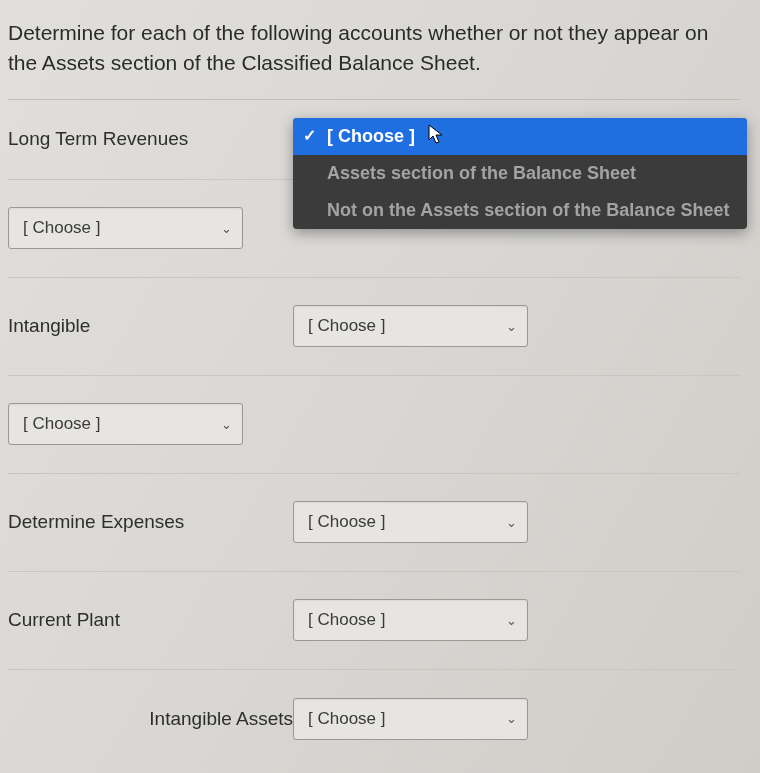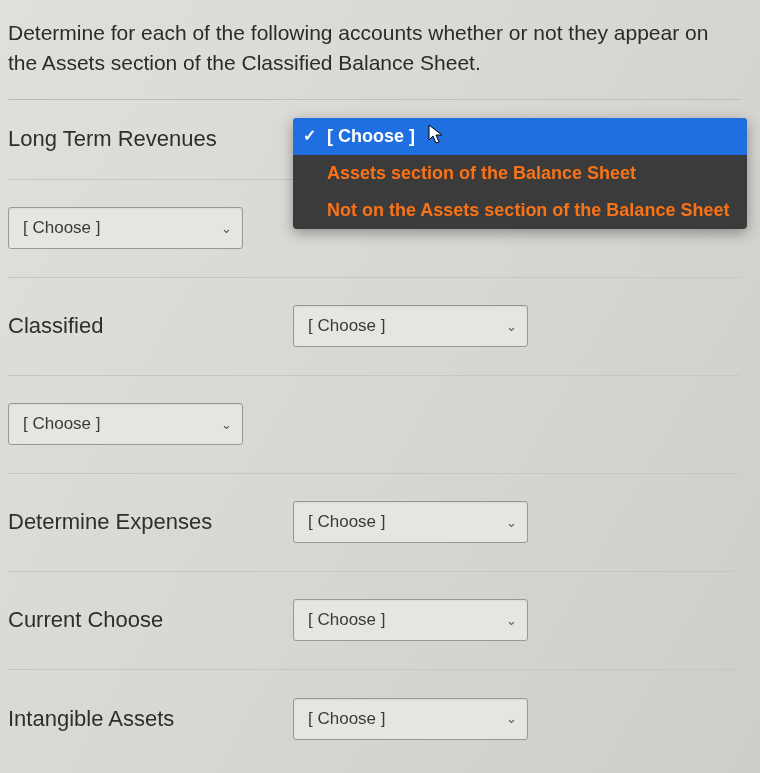--- a/index.html
+++ b/index.html
@@ -30,21 +30,21 @@
     align-items: center;
     border-bottom: 1px solid #c7c6c1;
     height: 98px;
     position: relative;
   }
   .row.first {
     height: 80px;
   }
   .label-cell {
     width: 285px;
-    font-size: 22px;
+    font-size: 19px;
     color: #2e2e2e;
     padding-left: 0;
   }
   .select-cell {
     flex: 1;
     display: flex;
     align-items: center;
   }
   .faux-select {
     width: 235px;
@@ -73,21 +73,21 @@
     width: 454px;
     background: #3b3b3b;
     border-radius: 4px;
     box-shadow: 0 4px 14px rgba(0,0,0,0.35);
     z-index: 50;
     overflow: hidden;
     font-size: 18px;
   }
   .dropdown .opt {
     padding: 8px 12px 8px 34px;
-    color: #f97316;
+    color: #a3a3a3;
     position: relative;
     cursor: pointer;
     font-weight: 600;
     white-space: nowrap;
   }
   .dropdown .opt.selected {
     background: #1f6fe0;
     color: #fff;
   }
   .dropdown .opt.selected::before {
@@ -137,21 +137,21 @@
   <div class="row">
     <div class="select-cell">
       <div class="faux-select">
         <span>[ Choose ]</span>
         <span class="chev">⌄</span>
       </div>
     </div>
   </div>
 
   <div class="row">
-    <div class="label-cell">Classified</div>
+    <div class="label-cell">Intangible</div>
     <div class="select-cell">
       <div class="faux-select">
         <span>[ Choose ]</span>
         <span class="chev">⌄</span>
       </div>
     </div>
   </div>
 
   <div class="row">
     <div class="select-cell">
@@ -166,30 +166,30 @@
     <div class="label-cell">Determine Expenses</div>
     <div class="select-cell">
       <div class="faux-select">
         <span>[ Choose ]</span>
         <span class="chev">⌄</span>
       </div>
     </div>
   </div>
 
   <div class="row">
-    <div class="label-cell">Current Choose</div>
+    <div class="label-cell">Current Plant</div>
     <div class="select-cell">
       <div class="faux-select">
         <span>[ Choose ]</span>
         <span class="chev">⌄</span>
       </div>
     </div>
   </div>
 
-  <div class="row" style="border-bottom:none;">
+  <div class="row" style="border-bottom:none;text-align:right;">
     <div class="label-cell">Intangible Assets</div>
     <div class="select-cell">
       <div class="faux-select">
         <span>[ Choose ]</span>
         <span class="chev">⌄</span>
       </div>
     </div>
   </div>
 
 </div>

